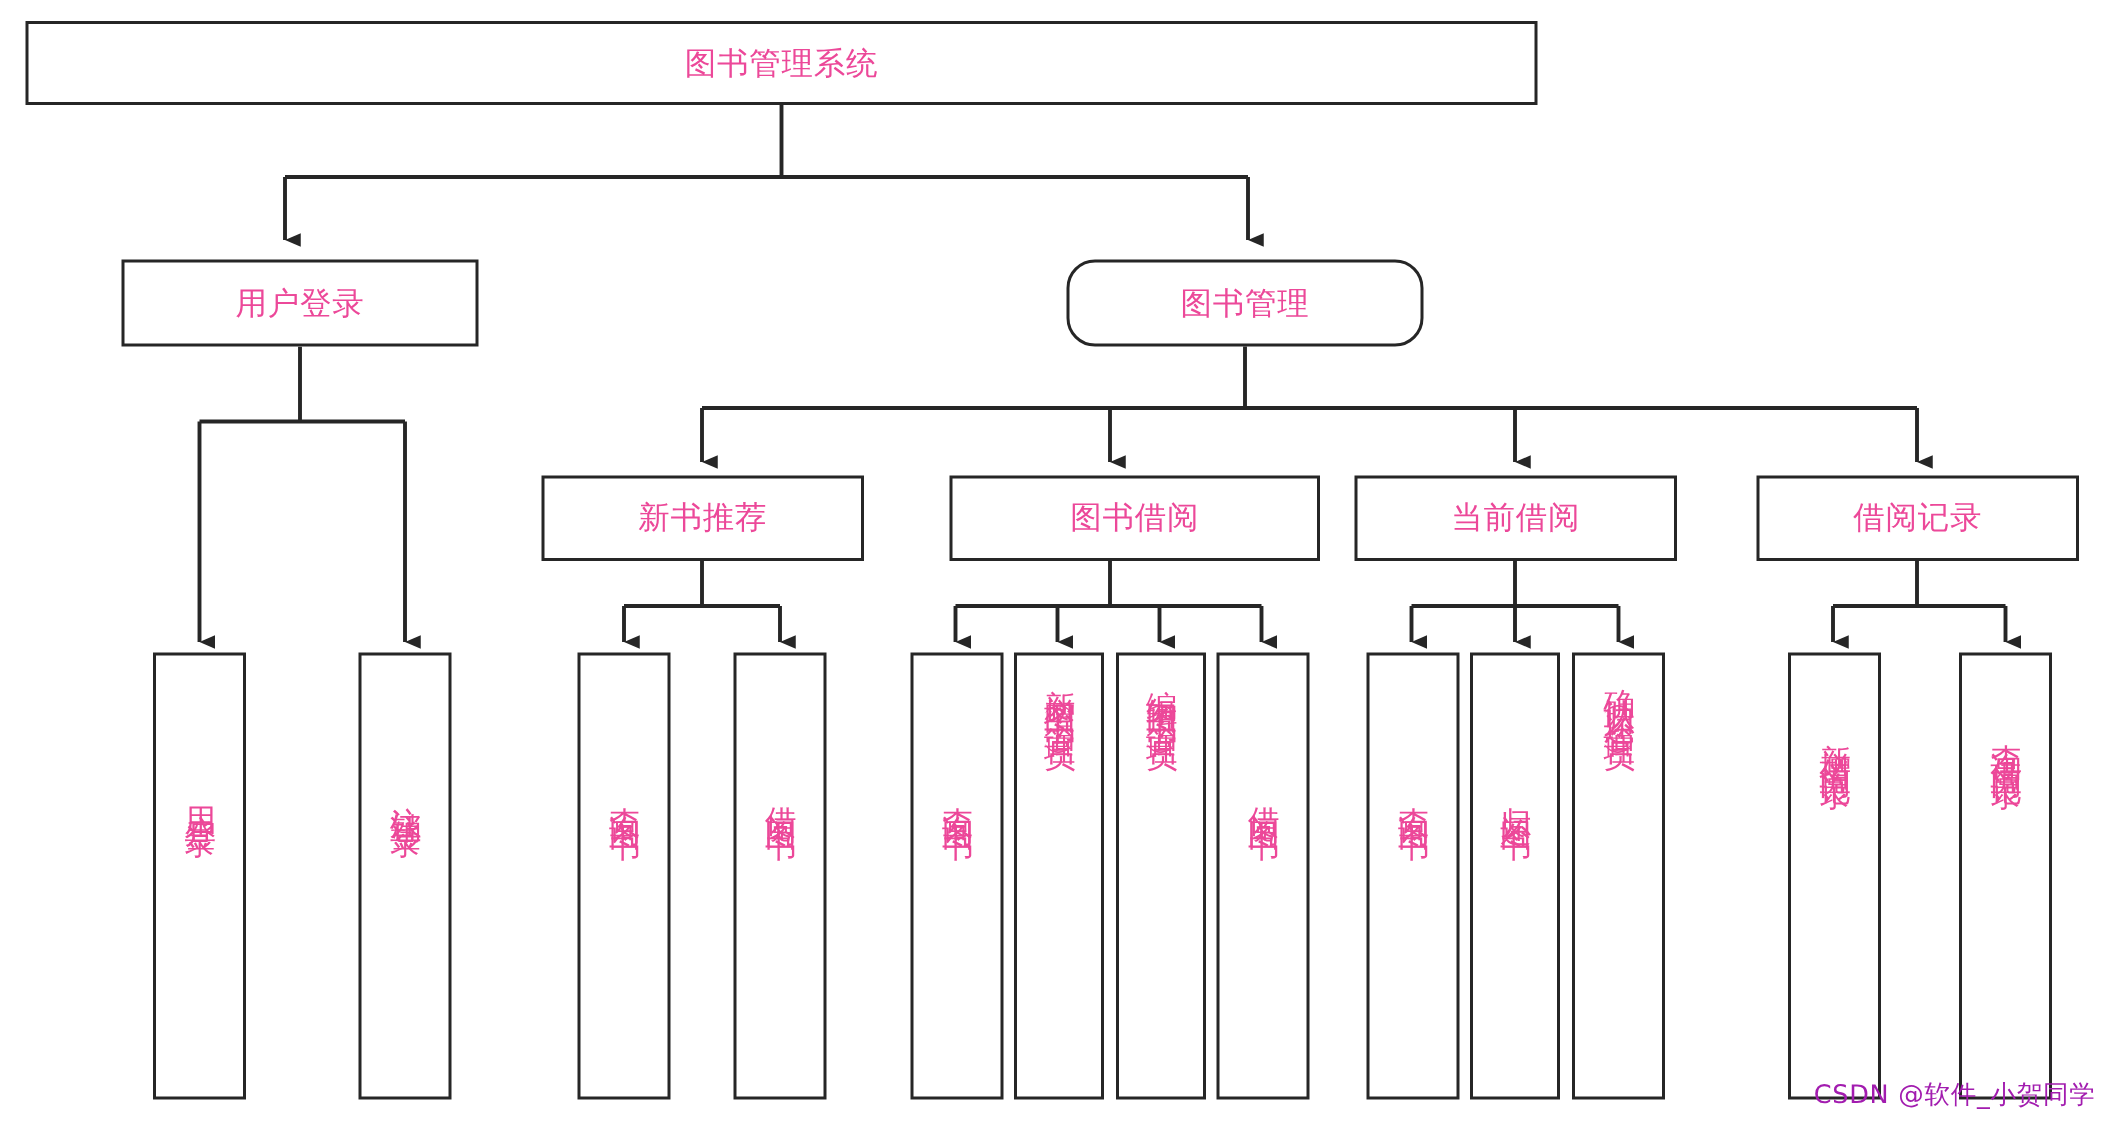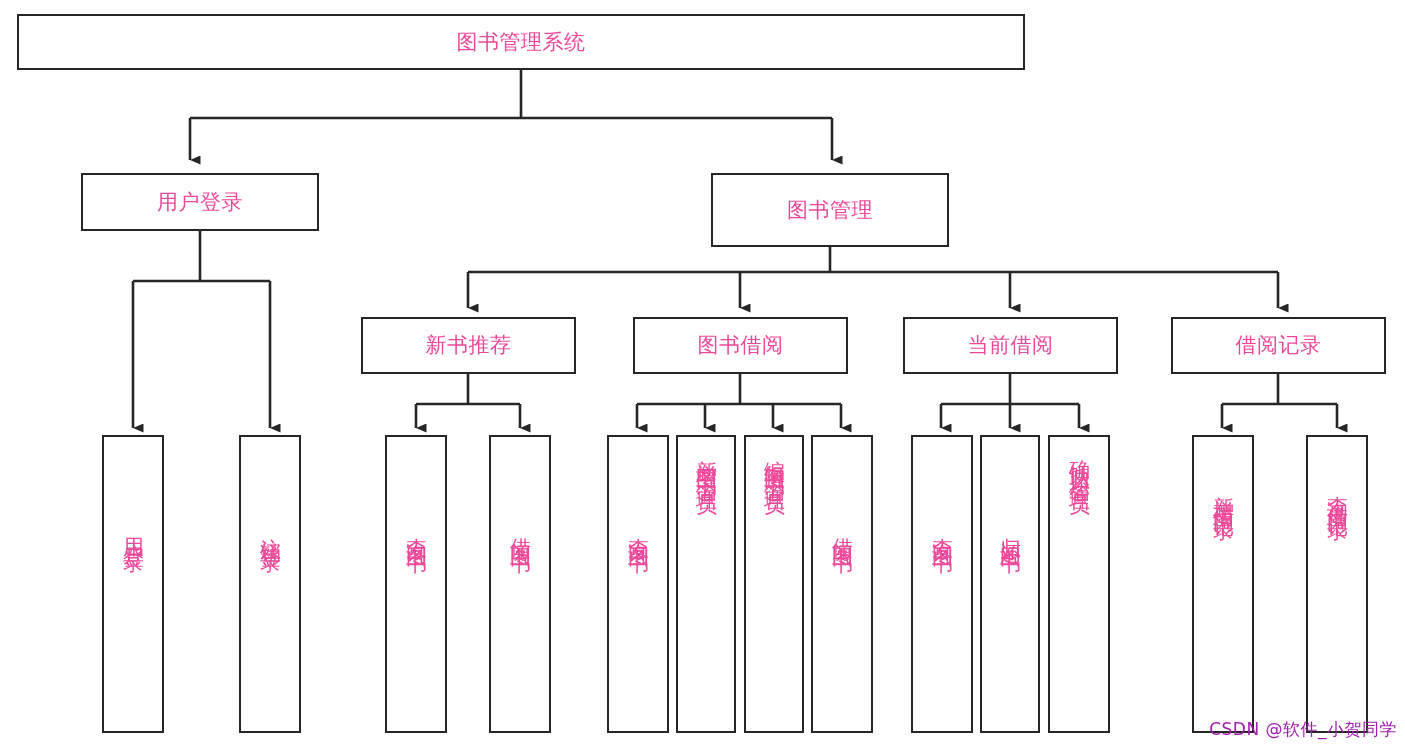--- a/index.html
+++ b/index.html
@@ -121,29 +121,29 @@
   </svg>
 
   <div class="node" style="left:17px; top:14px; width:1008px; height:56px;">
     <span class="label">图书管理系统</span>
   </div>
 
   <div class="node" style="left:81px; top:173px; width:238px; height:58px;">
     <span class="label">用户登录</span>
   </div>
 
-  <div class="node" style="left:711px; top:173px; width:238px; height:74px;">
+  <div class="node" style="left:711px; top:173px; width:238px; height:58px;border-radius:19px;">
     <span class="label">图书管理</span>
   </div>
 
   <div class="node" style="left:361px; top:317px; width:215px; height:57px;text-align:right;">
     <span class="label">新书推荐</span>
   </div>
 
-  <div class="node" style="left:633px; top:317px; width:215px; height:57px;justify-content:center;">
+  <div class="node" style="left:633px; top:317px; width:247px; height:57px;justify-content:center;">
     <span class="label">图书借阅</span>
   </div>
 
   <div class="node" style="left:903px; top:317px; width:215px; height:57px;">
     <span class="label">当前借阅</span>
   </div>
 
   <div class="node" style="left:1171px; top:317px; width:215px; height:57px;">
     <span class="label">借阅记录</span>
   </div>

